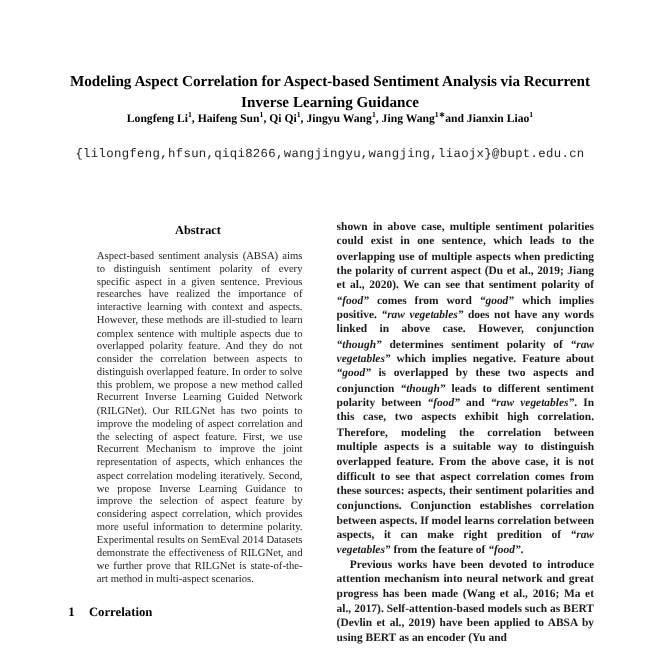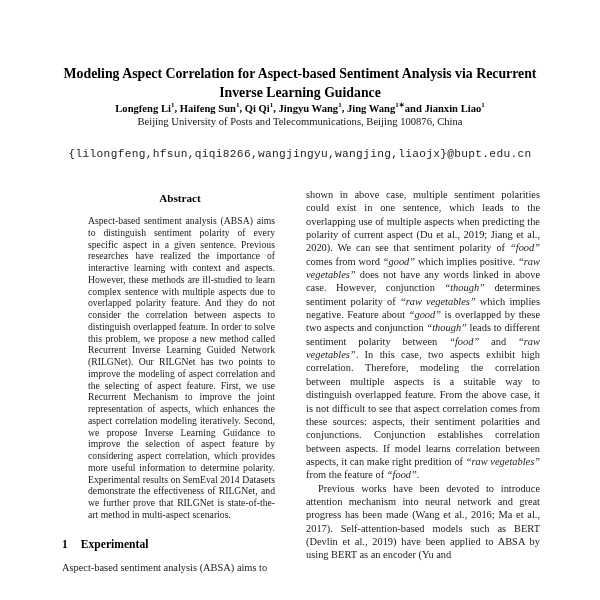--- a/index.html
+++ b/index.html
@@ -21,23 +21,23 @@
     font-weight:bold;font-size:10.6px;line-height:13px;color:#000;
   }
   .authors sup, .affil sup{font-size:7px;line-height:0;}
   .affil{font-size:10.6px;line-height:13.4px;color:#111;}
   .email{
     margin-top:20px;
     font-family:"Liberation Mono", monospace;
     font-size:11.2px;letter-spacing:0.3px;color:#222;white-space:nowrap;
   }
   
-  .col{position:absolute;top:188px;height:400px;overflow:hidden;}
+  .col{position:absolute;top:200px;height:400px;overflow:hidden;}
   .col-left{left:62px;width:236px;}
-  .col-right{left:306px;width:234px;}
+  .col-right{left:306px;width:234px;font-weight:bold;}
   .abstract-head{
     text-align:center;font-weight:bold;font-size:11.2px;color:#000;
     margin:4px 0 11px 0;
   }
   .abstract-body{
     margin:0 23px 4px 26px;
     font-size:9.7px;line-height:11.75px;text-align:justify;
     hyphens:auto;-webkit-hyphens:auto;
   }
   .sec-head{
@@ -54,32 +54,30 @@
   p{margin:0;}
 </style>
 </head>
 <body>
 
 <div class="page">
 
   <div class="header">
     <div class="title">Modeling Aspect Correlation for Aspect-based Sentiment Analysis via Recurrent Inverse Learning Guidance</div>
     <div class="authors">Longfeng Li<sup>1</sup>, Haifeng Sun<sup>1</sup>, Qi Qi<sup>1</sup>, Jingyu Wang<sup>1</sup>, Jing Wang<sup>1∗</sup>and Jianxin Liao<sup>1</sup></div>
-    <div class="affil">Beijing University of Posts and Telecommunications, Beijing 100876, China</div>
     <div class="email">{lilongfeng,hfsun,qiqi8266,wangjingyu,wangjing,liaojx}@bupt.edu.cn</div>
   </div>
 
   <div class="col col-left">
     <div class="abstract-head">Abstract</div>
     <div class="abstract-body">Aspect-based sentiment analysis (ABSA) aims to distinguish sentiment polarity of every specific aspect in a given sentence. Previous researches have realized the importance of interactive learning with context and aspects. However, these methods are ill-studied to learn complex sentence with multiple aspects due to overlapped polarity feature. And they do not consider the correlation between aspects to distinguish overlapped feature. In order to solve this problem, we propose a new method called Recurrent Inverse Learning Guided Network (RILGNet). Our RILGNet has two points to improve the modeling of aspect correlation and the selecting of aspect feature. First, we use Recurrent Mechanism to improve the joint representation of aspects, which enhances the aspect correlation modeling iteratively. Second, we propose Inverse Learning Guidance to improve the selection of aspect feature by considering aspect correlation, which provides more useful information to determine polarity. Experimental results on SemEval 2014 Datasets demonstrate the effectiveness of RILGNet, and we further prove that RILGNet is state-of-the-art method in multi-aspect scenarios.</div>
     <div class="sec-head">
       <span>1</span>
-      <span>Experimental</span>
+      <span>Correlation</span>
     </div>
-    <p class="body-par">Aspect-based sentiment analysis (ABSA) aims to</p>
   </div>
 
   <div class="col col-right">
     <p class="body-par cont">shown in above case, multiple sentiment polarities could exist in one sentence, which leads to the overlapping use of multiple aspects when predicting the polarity of current aspect (Du et al., 2019; Jiang et al., 2020). We can see that sentiment polarity of <i>“food”</i> comes from word <i>“good”</i> which implies positive. <i>“raw vegetables”</i> does not have any words linked in above case. However, conjunction <i>“though”</i> determines sentiment polarity of <i>“raw vegetables”</i> which implies negative. Feature about <i>“good”</i> is overlapped by these two aspects and conjunction <i>“though”</i> leads to different sentiment polarity between <i>“food”</i> and <i>“raw vegetables”</i>. In this case, two aspects exhibit high correlation. Therefore, modeling the correlation between multiple aspects is a suitable way to distinguish overlapped feature. From the above case, it is not difficult to see that aspect correlation comes from these sources: aspects, their sentiment polarities and conjunctions. Conjunction establishes correlation between aspects. If model learns correlation between aspects, it can make right predition of <i>“raw vegetables”</i> from the feature of <i>“food”</i>.</p>
     <p class="body-par new">Previous works have been devoted to introduce attention mechanism into neural network and great progress has been made (Wang et al., 2016; Ma et al., 2017). Self-attention-based models such as BERT (Devlin et al., 2019) have been applied to ABSA by using BERT as an encoder (Yu and</p>
   </div>
 
 </div>
 
 </body></html>

